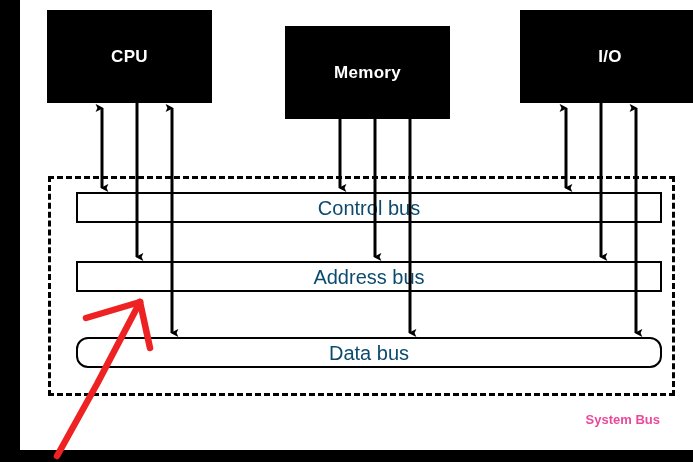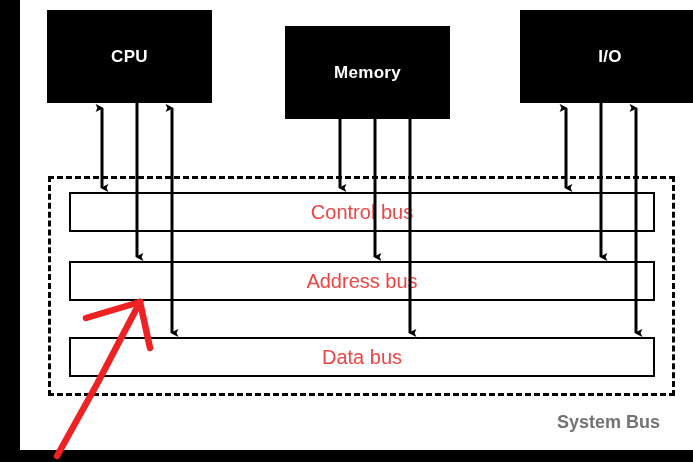--- a/index.html
+++ b/index.html
@@ -44,36 +44,36 @@
     top: 176px;
     width: 627px;
     height: 220px;
     border: 3px dashed #000000;
     box-sizing: border-box;
   }
 
   
   .bus-bar {
     position: absolute;
-    left: 69px;
+    left: 76px;
     width: 586px;
-    height: 40px;
+    height: 31px;
     background: #ffffff;
     border: 2.5px solid #000000;
     box-sizing: border-box;
     display: flex;
     align-items: center;
     justify-content: center;
     font-size: 20px;
-    color: #ef4444;
+    color: #0c4a6e;
     z-index: 3;
   }
   #bus-control { top: 192px; }
   #bus-address { top: 261px; }
-  #bus-data    { top: 337px; }
+  #bus-data    { top: 337px; border-radius: 12px; }
   .bus-label {
     position: relative;
     z-index: 5;
     background: transparent;
     line-height: 1;
   }
 
   
   #connectors {
     position: absolute;
@@ -94,23 +94,23 @@
     height: 462px;
     z-index: 9;
     pointer-events: none;
   }
 
   
   #system-bus-caption {
     position: absolute;
     right: 33px;
     top: 412px;
-    font-size: 18px;
+    font-size: 13px;
     font-weight: bold;
-    color: #737373;
+    color: #ec4899;
     z-index: 6;
   }
 </style>
 </head>
 <body>
 
 <div id="stage">
 
   <div class="edge-bar" id="left-edge-bar"></div>
   <div class="edge-bar" id="bottom-edge-bar"></div>

